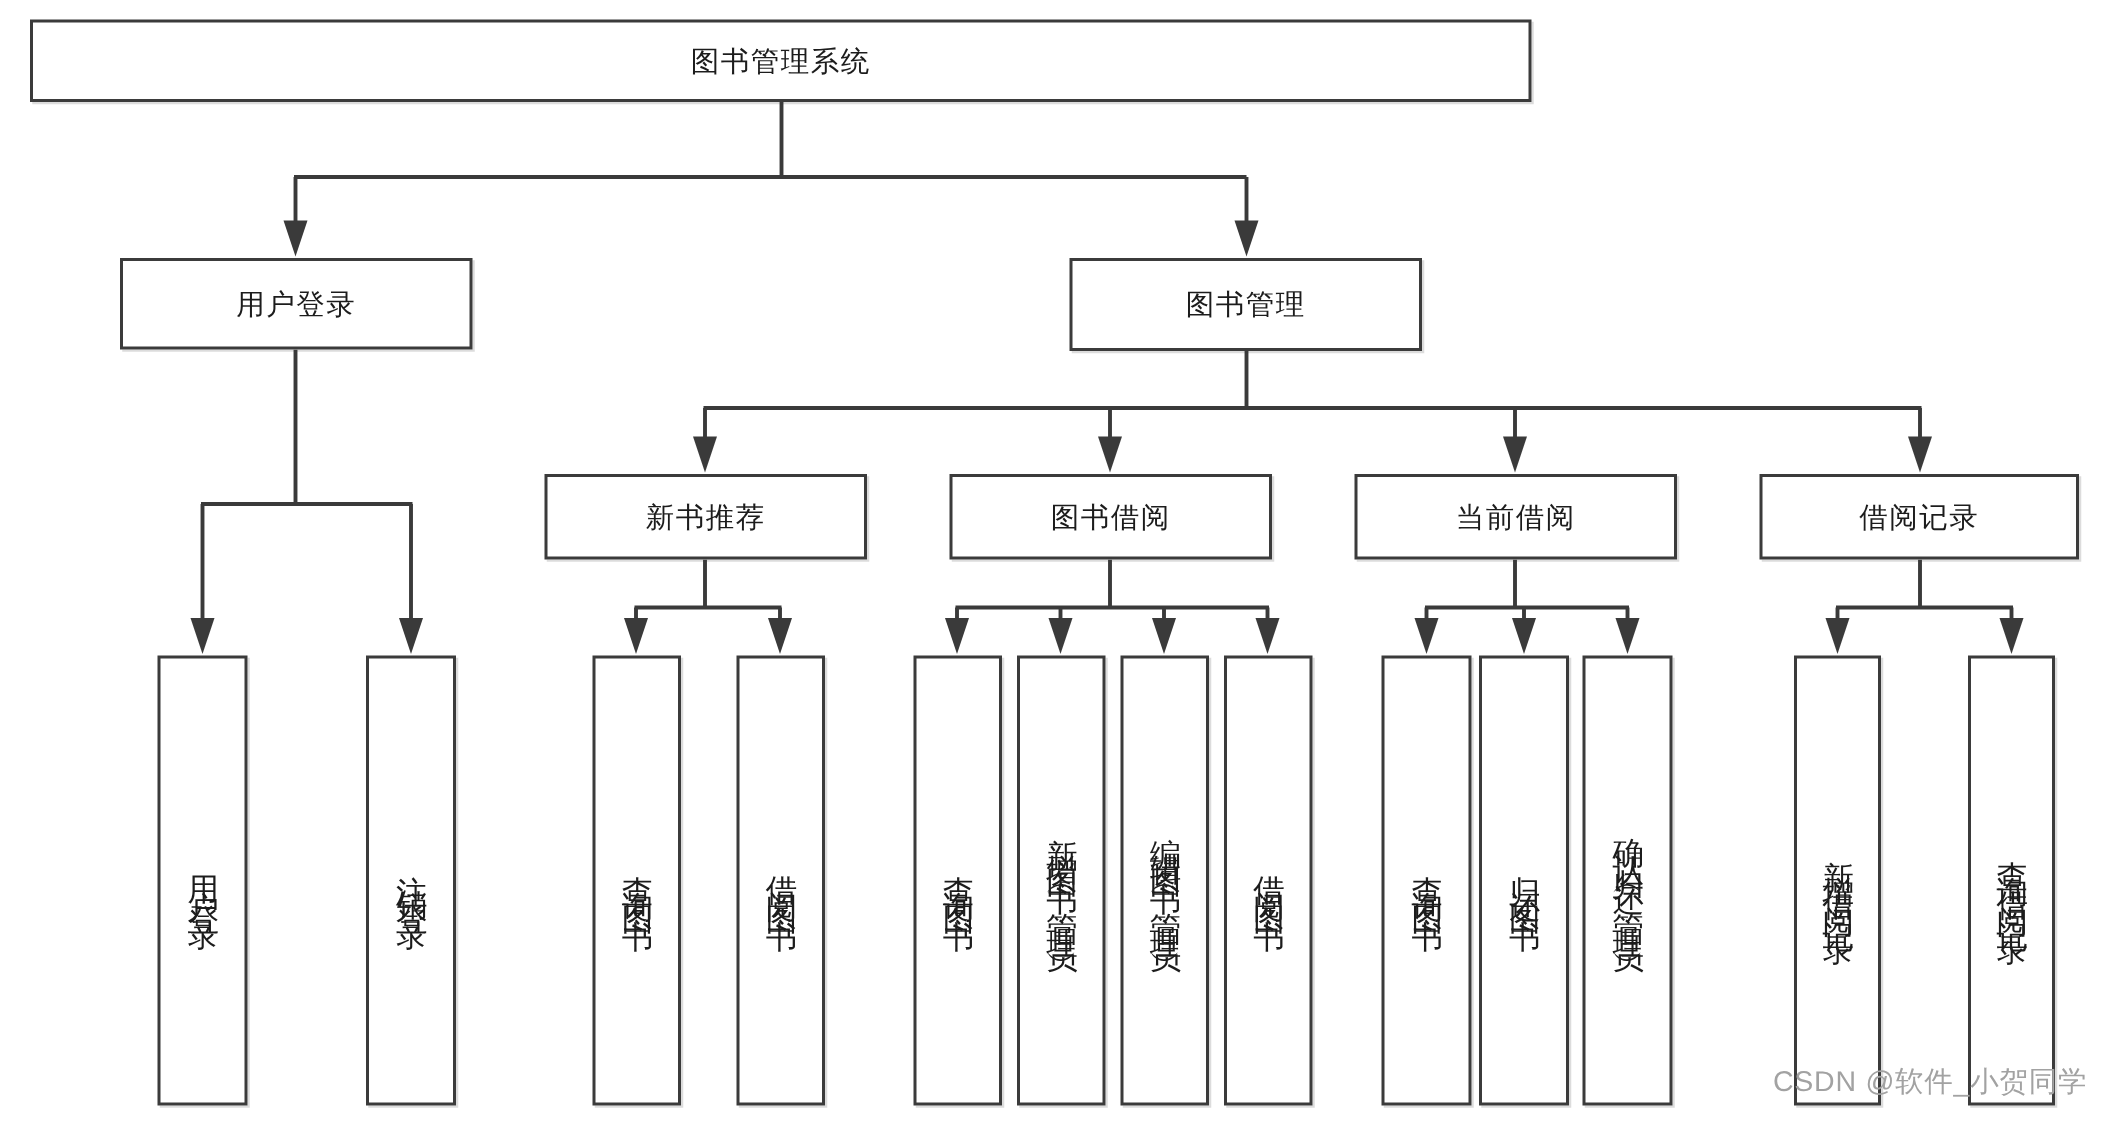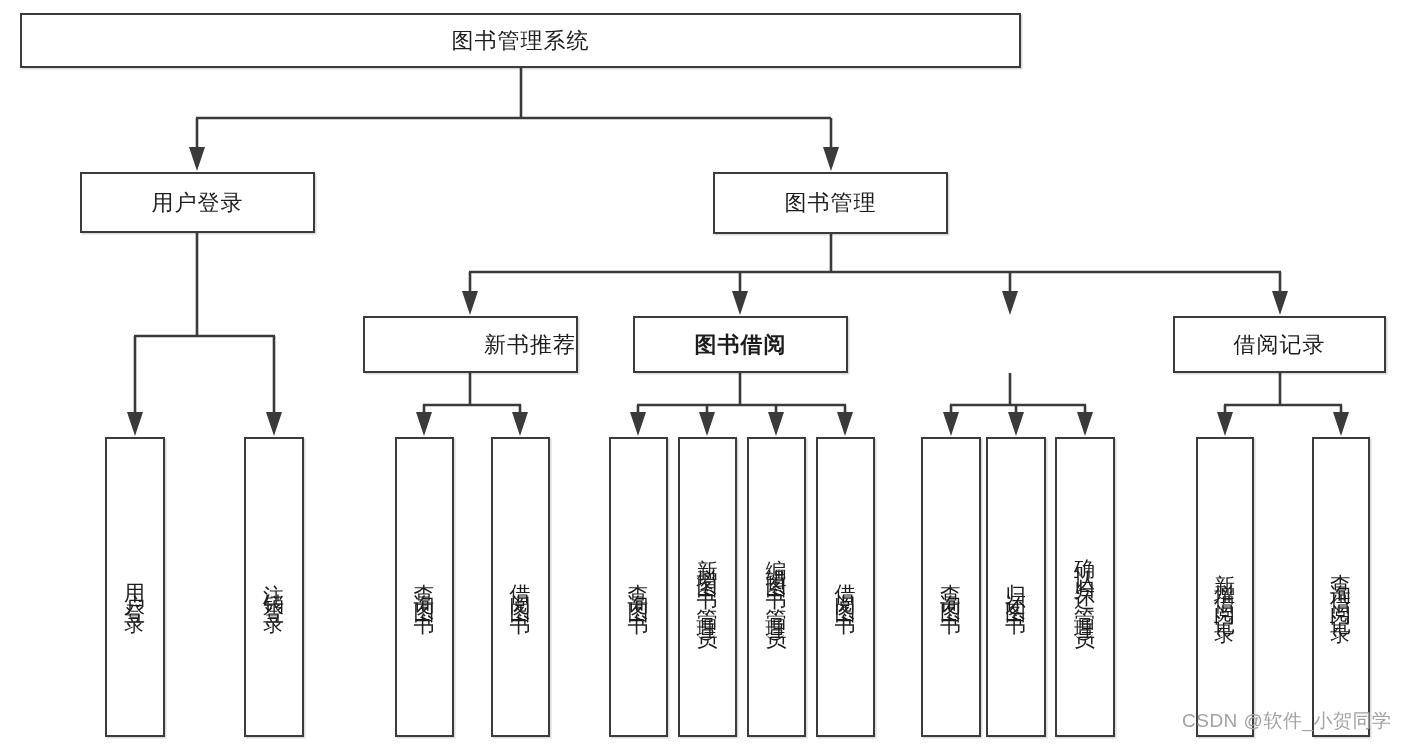--- a/index.html
+++ b/index.html
@@ -33,21 +33,21 @@
     background: #ffffff;
     border: 2.5px solid #3b3b3b;
     box-sizing: border-box;
     display: flex;
     align-items: center;
     justify-content: center;
     z-index: 2;
     box-shadow: 1.5px 1.5px 0 rgba(60,60,60,0.18);
   }
   .box .label {
-    font-size: 22px;
+    font-size: 19px;
     letter-spacing: 1px;
     color: #1c1c1c;
     white-space: nowrap;
   }
   .leaf {
     top: 437px;
     height: 300px;
   }
   .leaf .label {
     writing-mode: vertical-rl;
@@ -147,25 +147,28 @@
     <span class="label">图书管理系统</span>
   </div>
 
   <div class="box" style="left:80px; top:172px; width:235px; height:61px;">
     <span class="label">用户登录</span>
   </div>
   <div class="box" style="left:713px; top:172px; width:235px; height:62px;">
     <span class="label">图书管理</span>
   </div>
 
-  <div class="box" style="left:363px; top:316px; width:215px; height:57px;justify-content:flex-end;">
+  <div class="box" style="left:363px; top:316px; width:215px; height:57px;">
     <span class="label">新书推荐</span>
   </div>
-  <div class="box" style="left:633px; top:316px; width:215px; height:57px;font-weight:bold;">
+  <div class="box" style="left:633px; top:316px; width:215px; height:57px;">
     <span class="label">图书借阅</span>
+  </div>
+  <div class="box" style="left:903px; top:316px; width:215px; height:57px;">
+    <span class="label">当前借阅</span>
   </div>
   <div class="box" style="left:1173px; top:316px; width:213px; height:57px;">
     <span class="label">借阅记录</span>
   </div>
 
   <div class="box leaf" style="left:105px; width:60px;">
     <span class="label">用户登录</span>
   </div>
   <div class="box leaf" style="left:244px; width:60px;">
     <span class="label">注销登录</span>

